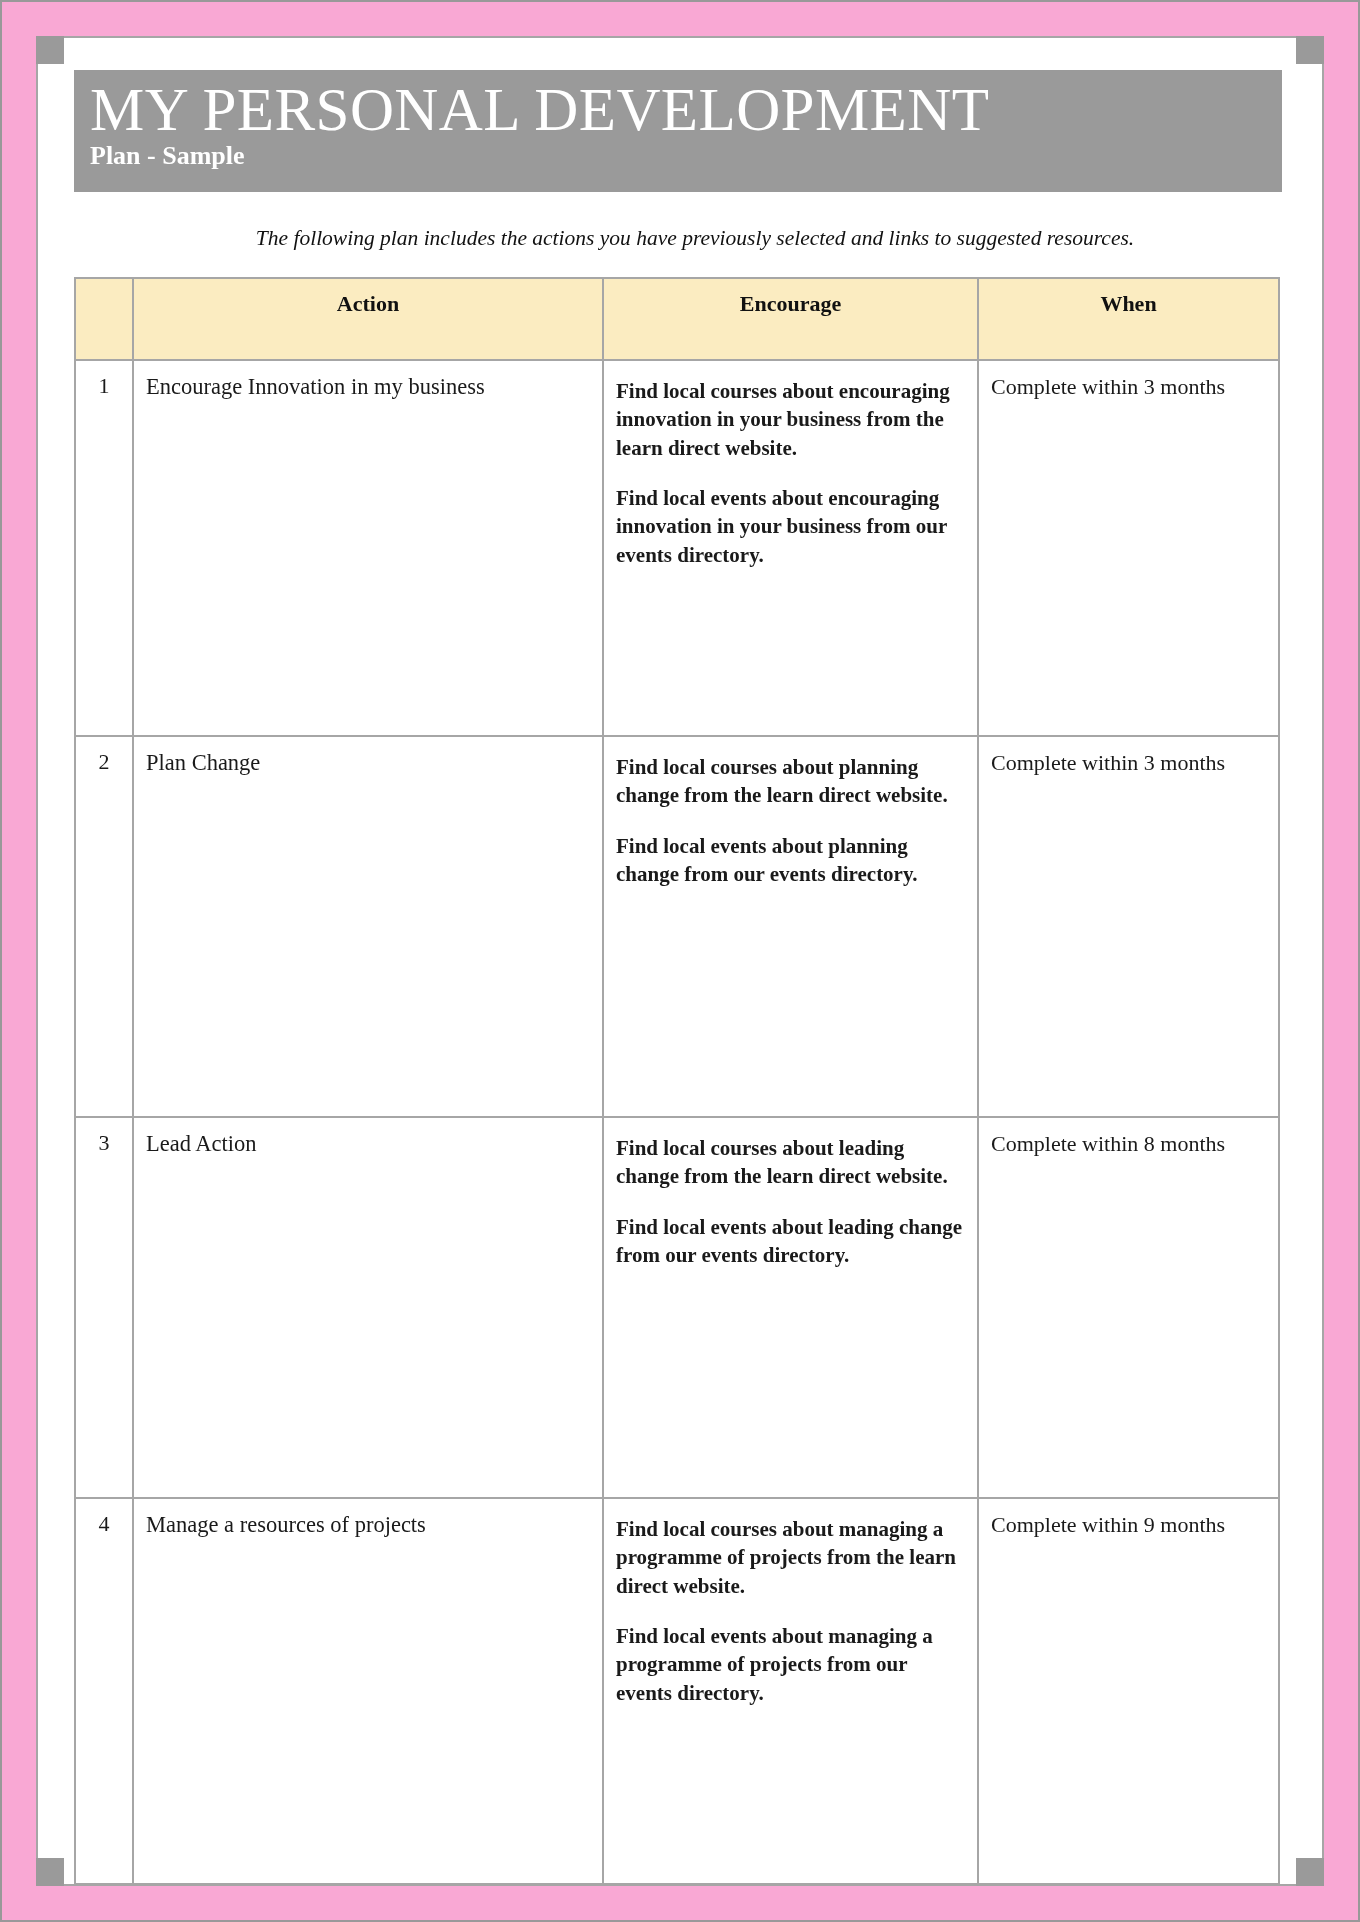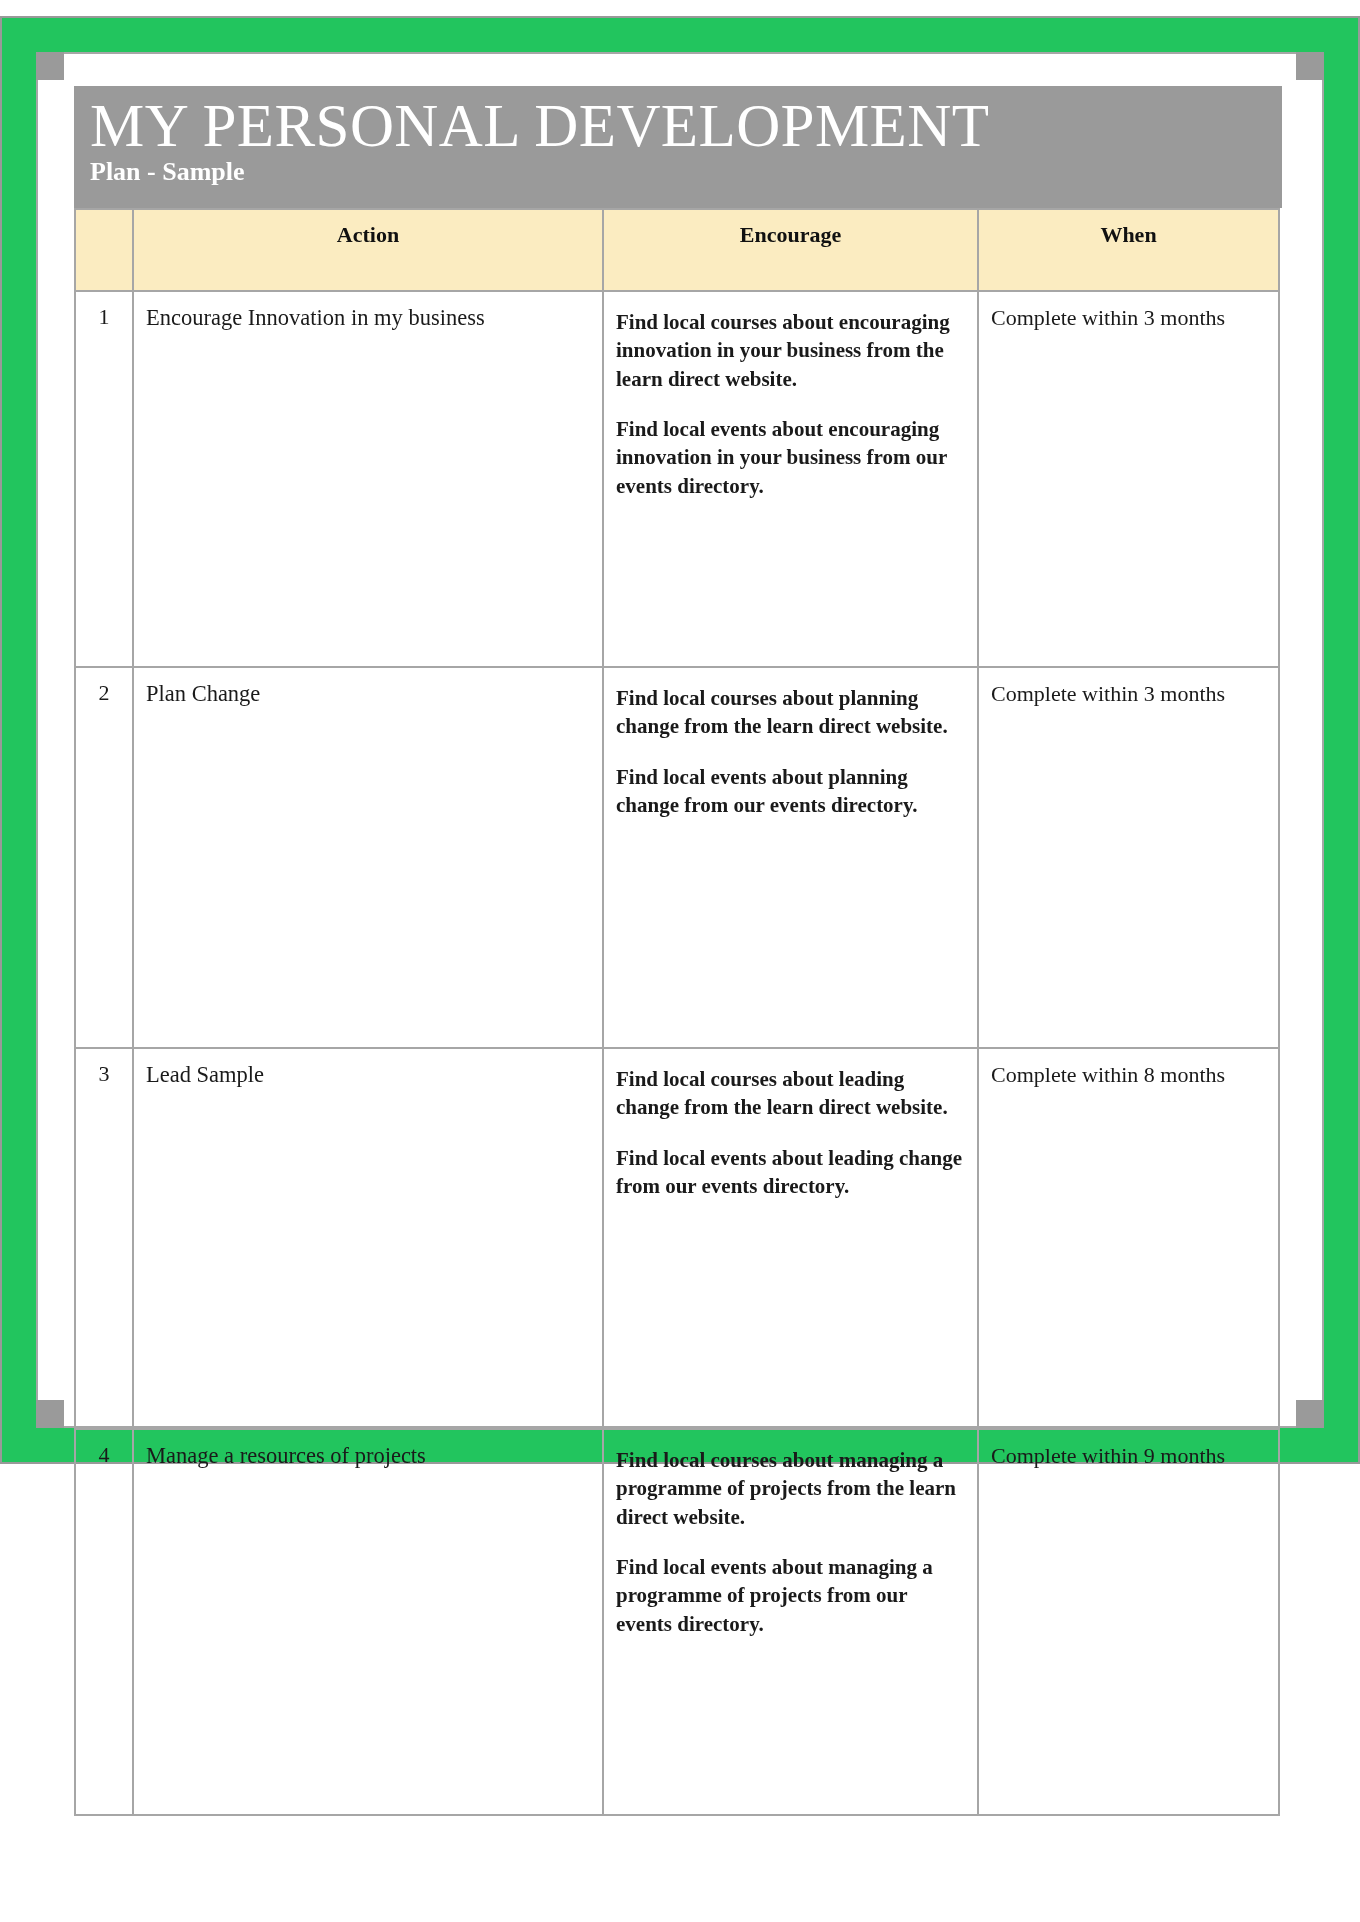--- a/index.html
+++ b/index.html
@@ -12,26 +12,26 @@
     width: 1360px;
     height: 1922px;
     font-family: "Liberation Serif", "DejaVu Serif", serif;
     color: #1a1a1a;
     overflow: hidden;
   }
 
   
   .page {
     position: absolute;
-    left: 0; top: 16px;
+    left: 0; top: 0;
     width: 1360px;
-    height: 1448px;
+    height: 1922px;
     box-sizing: border-box;
     border: 2px solid #999999;
-    background: #22c55e;
+    background: #f9a8d4;
   }
 
   .inner-frame {
     position: absolute;
     left: 34px;
     top: 34px;
     right: 34px;
     bottom: 34px;
     box-sizing: border-box;
     border: 2px solid #a6a6a6;
@@ -167,20 +167,21 @@
     <div class="corner bl"></div>
     <div class="corner br"></div>
 
     <div class="content">
 
       <div class="banner">
         <div class="banner-title">MY PERSONAL DEVELOPMENT</div>
         <div class="banner-subtitle">Plan - Sample</div>
       </div>
 
+      <div class="intro">The following plan includes the actions you have previously selected and links to suggested resources.</div>
 
       <table class="plan">
         <colgroup>
           <col class="c-num">
           <col class="c-act">
           <col class="c-res">
           <col class="c-when">
         </colgroup>
         <thead>
           <tr>
@@ -207,21 +208,21 @@
             <td class="action">Plan Change</td>
             <td class="resources">
               <p>Find local courses about planning change from the learn direct website.</p>
               <p>Find local events about planning change from our events directory.</p>
             </td>
             <td class="when">Complete within 3 months</td>
           </tr>
 
           <tr class="r3">
             <td class="num">3</td>
-            <td class="action">Lead Sample</td>
+            <td class="action">Lead Action</td>
             <td class="resources">
               <p>Find local courses about leading change from the learn direct website.</p>
               <p>Find local events about leading change from our events directory.</p>
             </td>
             <td class="when">Complete within 8 months</td>
           </tr>
 
           <tr class="r4">
             <td class="num">4</td>
             <td class="action">Manage a resources of projects</td>

